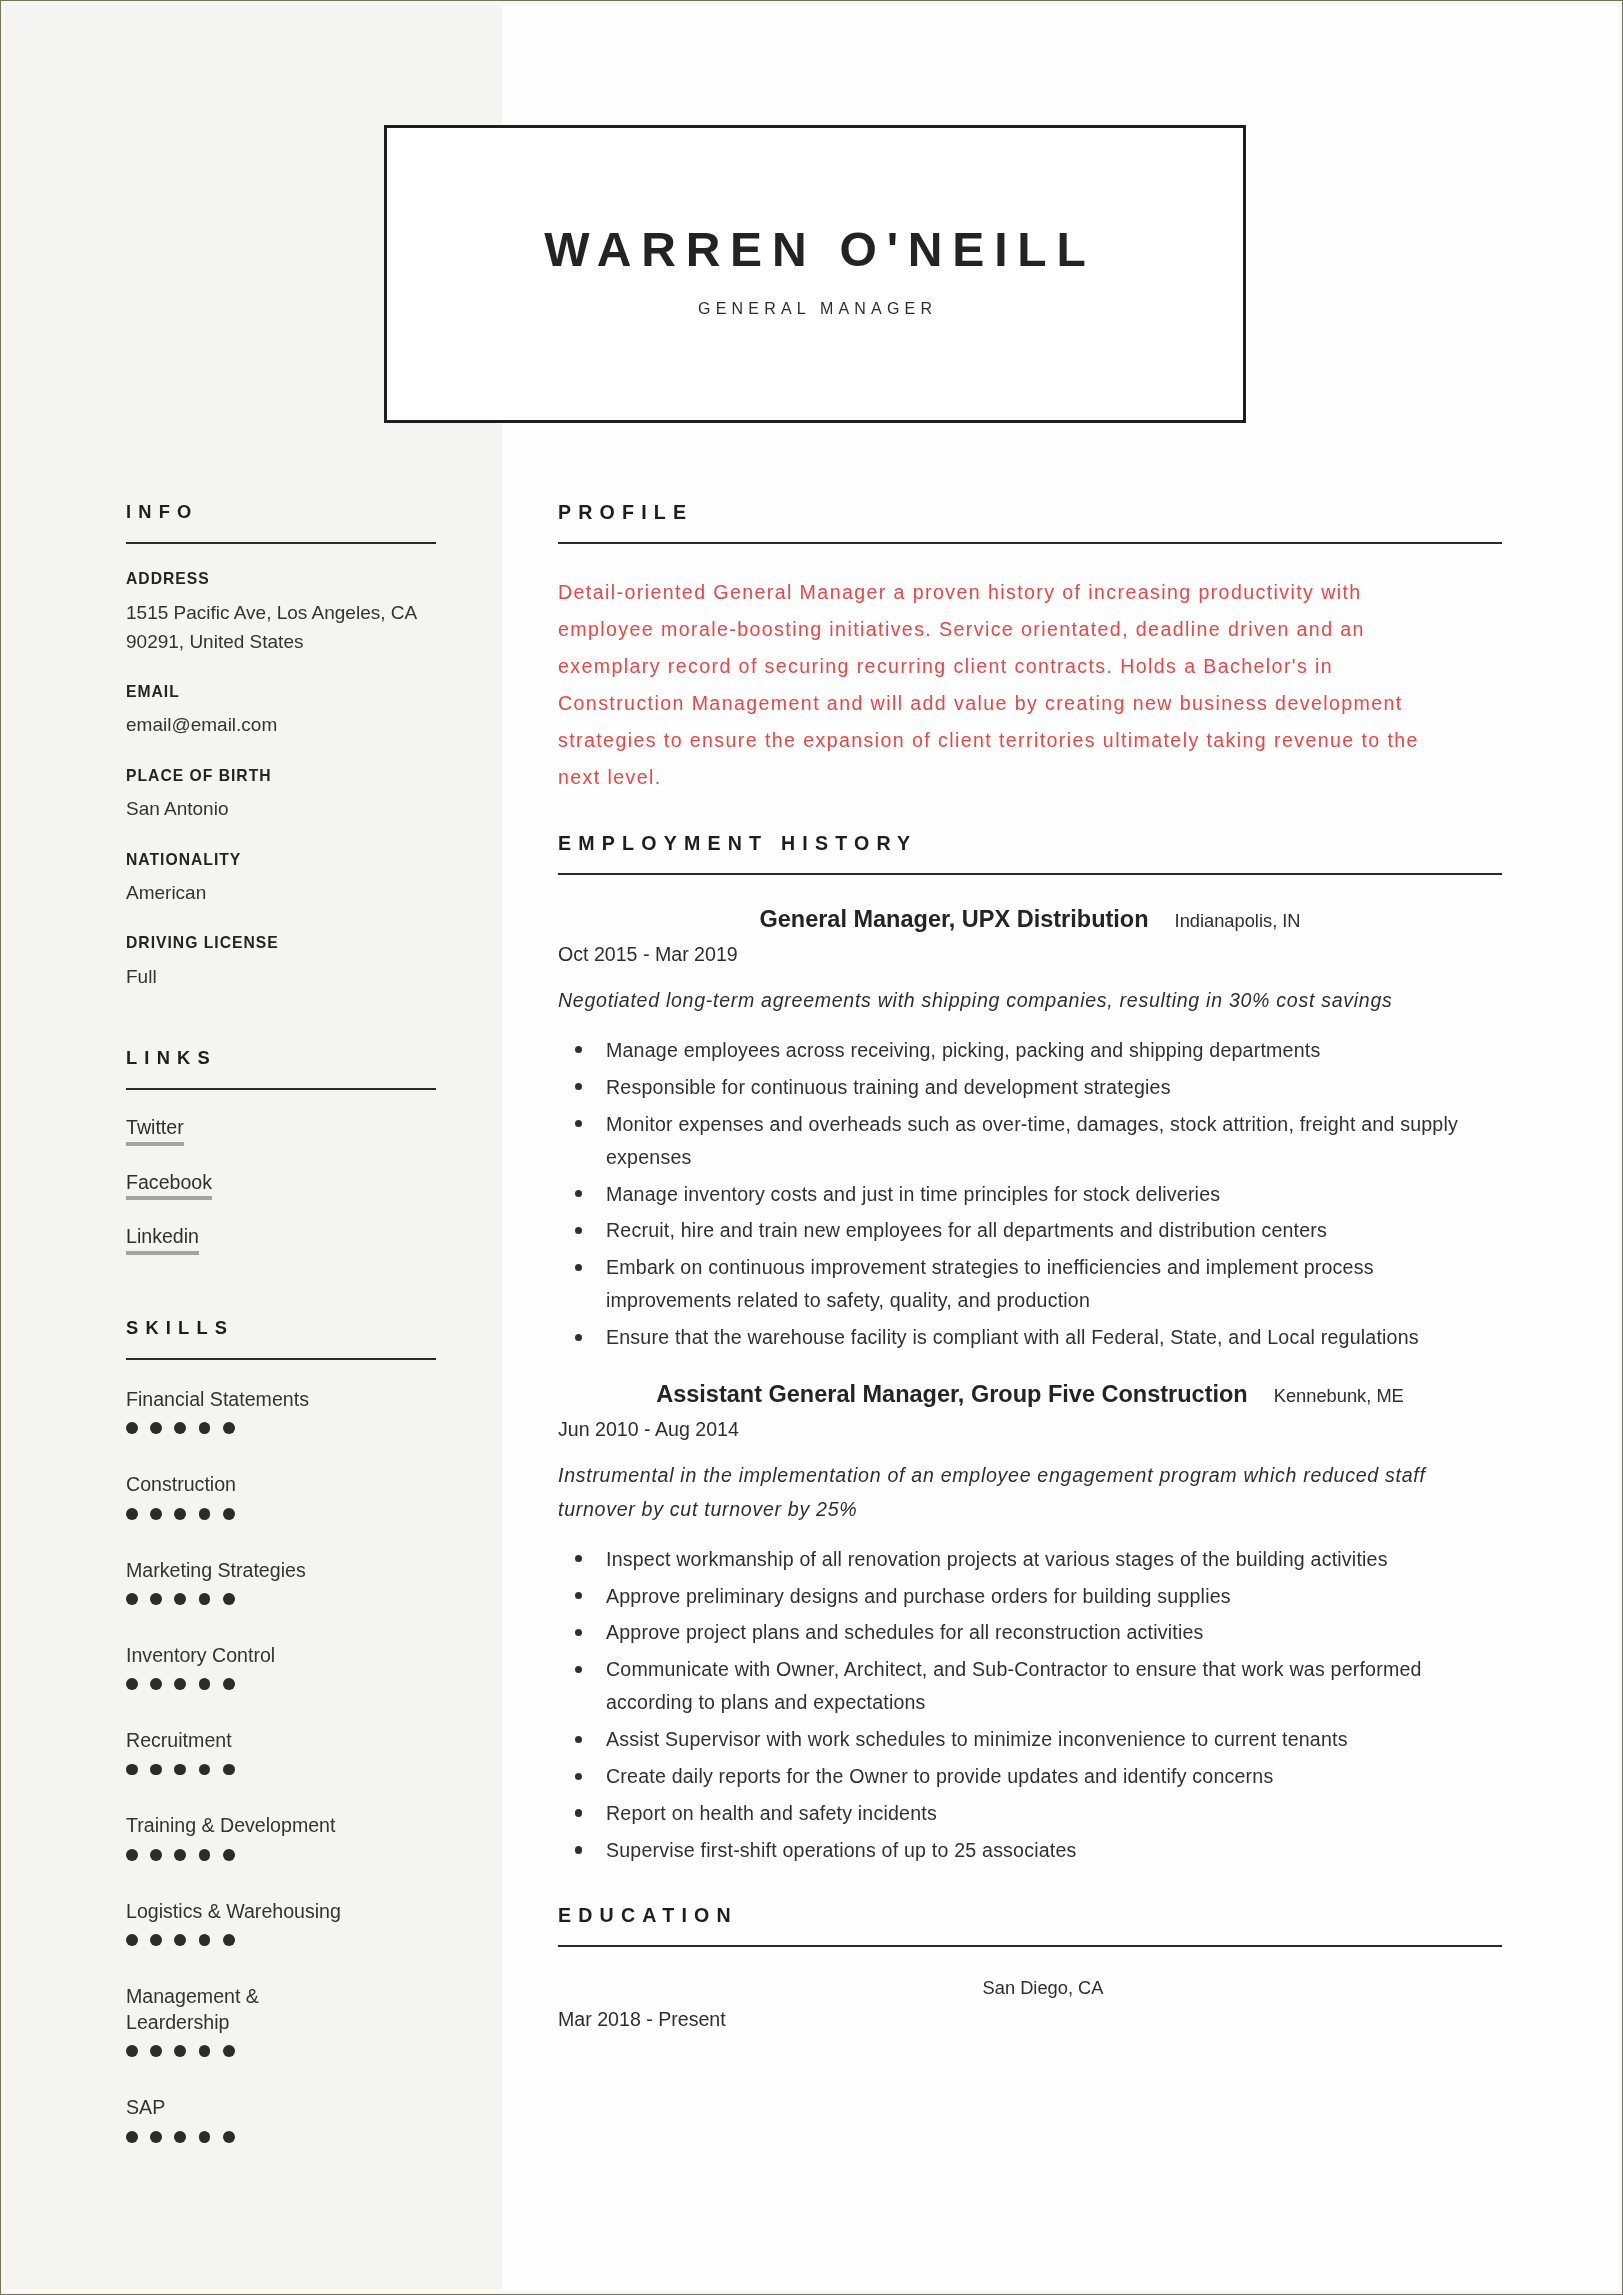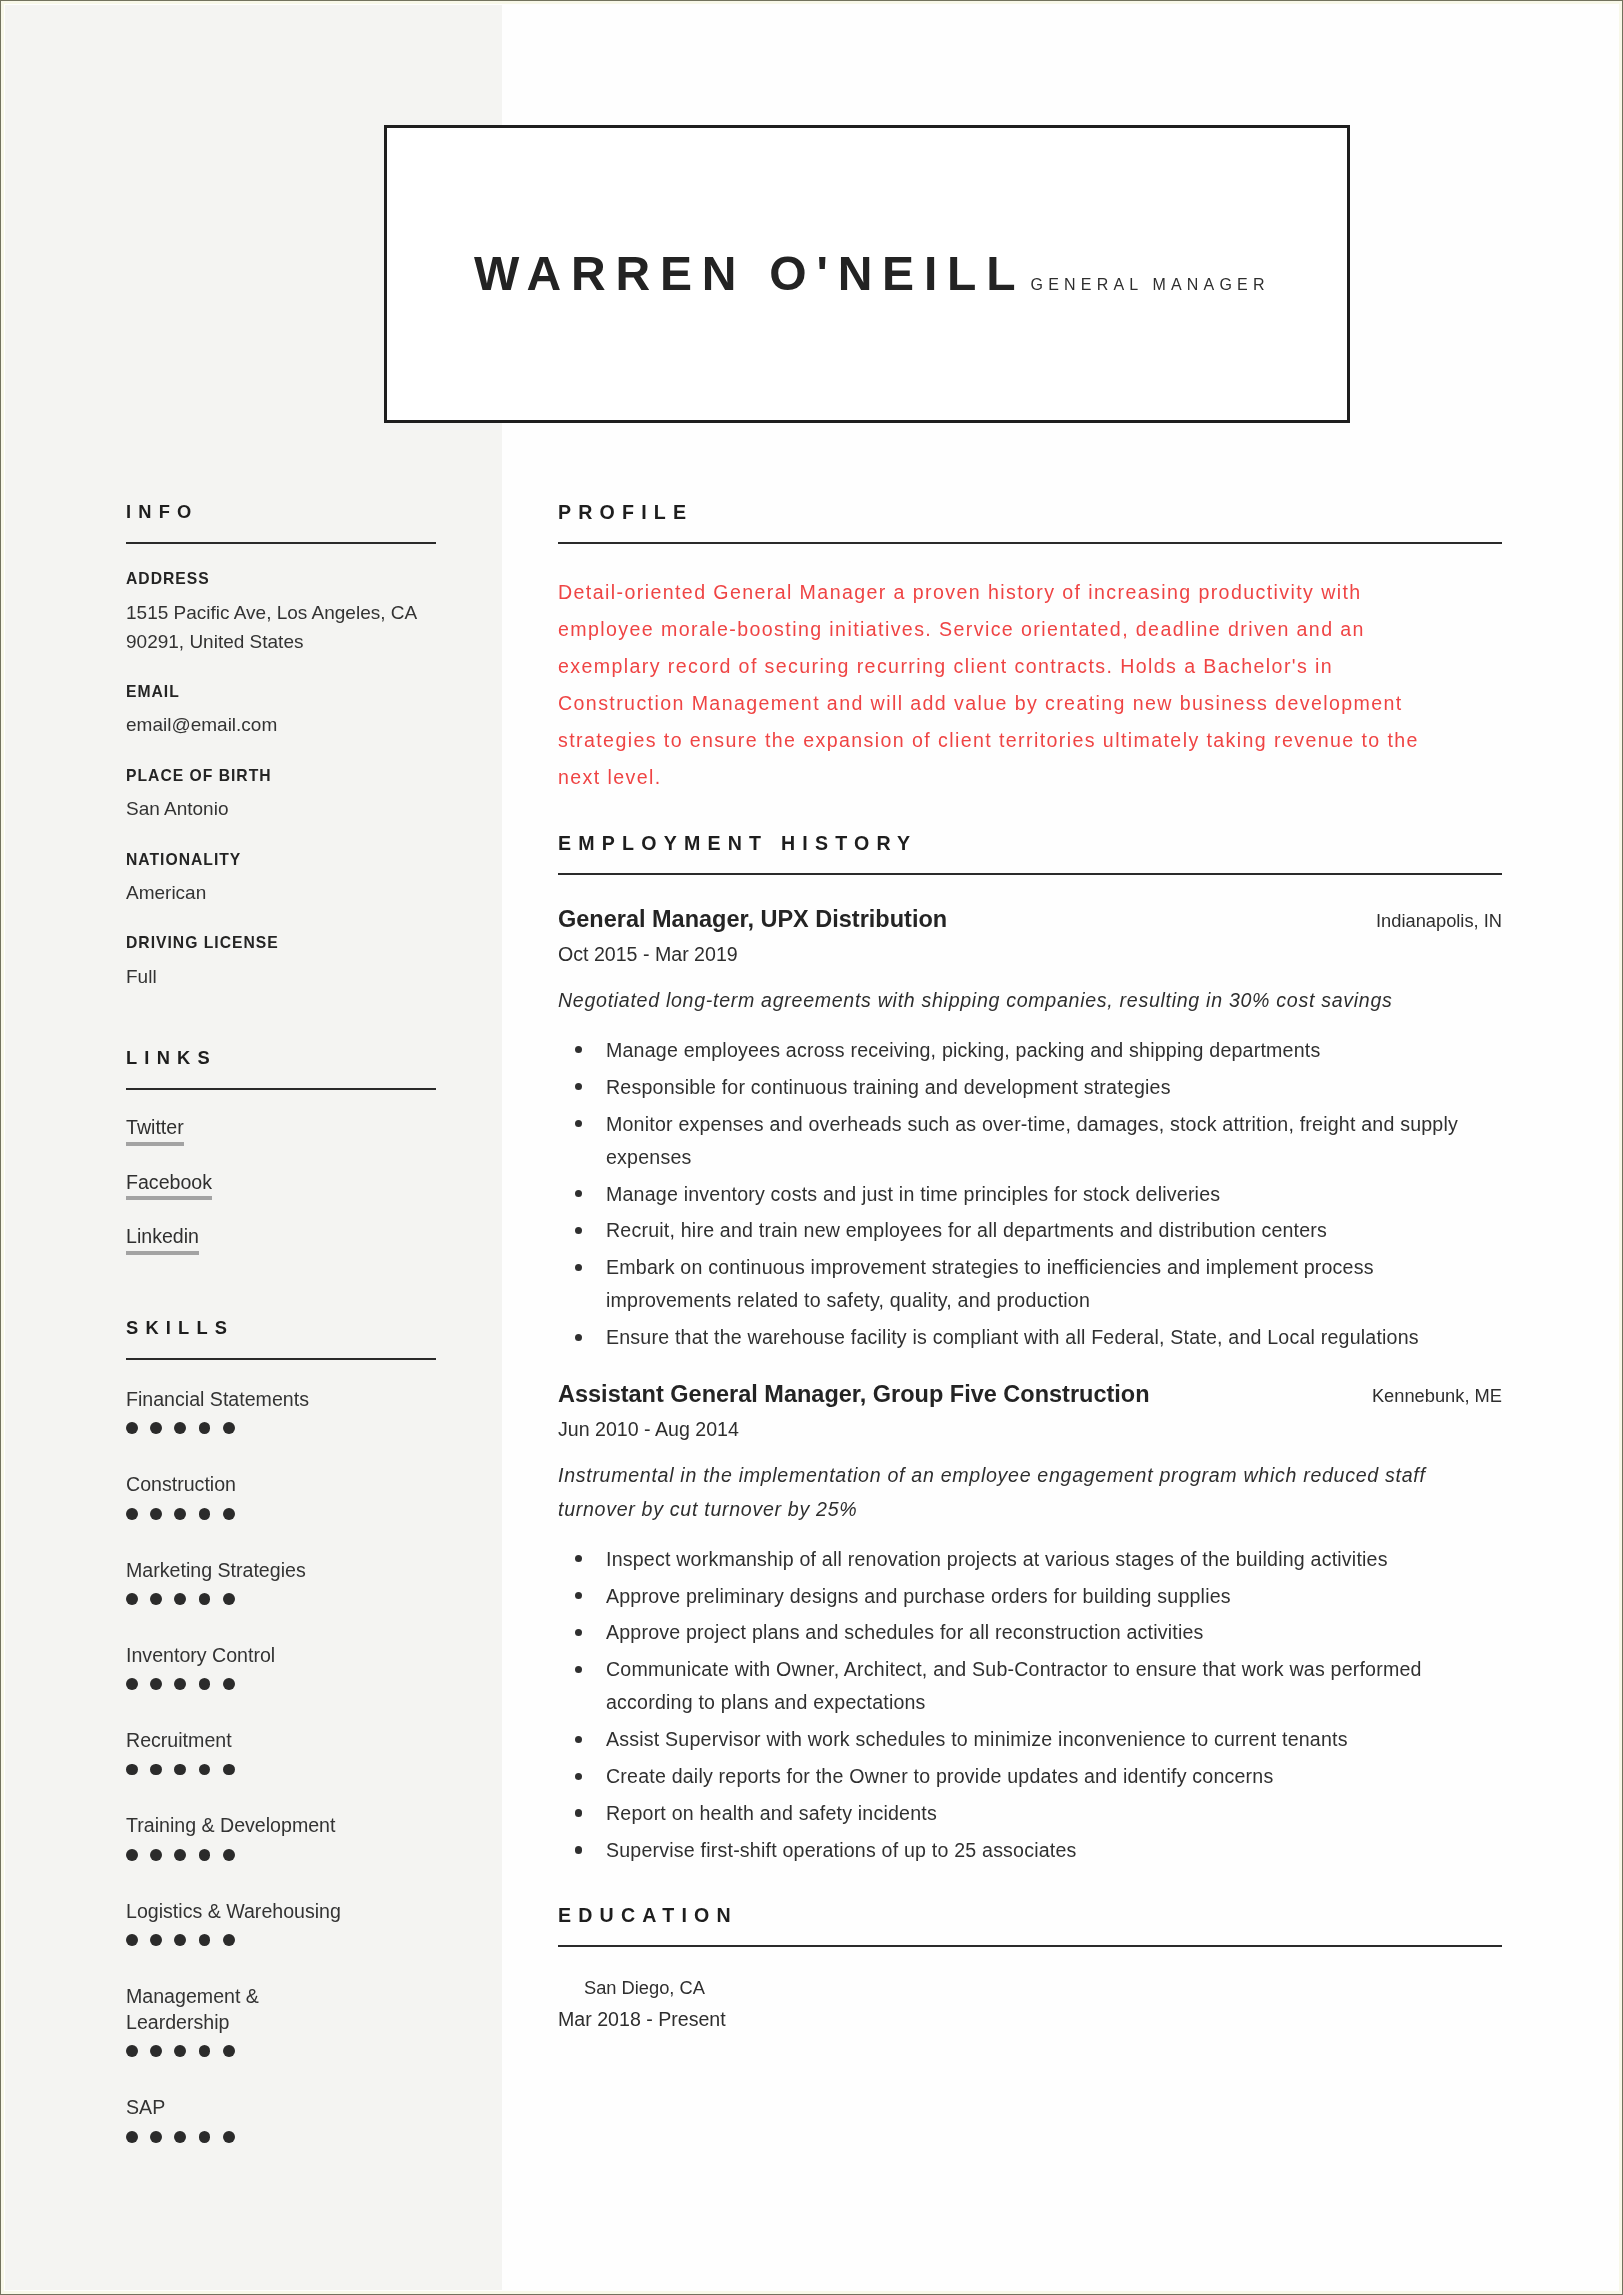--- a/index.html
+++ b/index.html
@@ -14,23 +14,23 @@
     position: absolute; inset: 0; border: 3.9px solid #f8f8e9;
     pointer-events: none; z-index: 3;
   }
   .sidebar {
     position: absolute; left: 3.9px; top: 3.9px; bottom: 3.9px; width: 497px;
     background: #f4f4f2; z-index: 1;
   }
 
   
   .header-box {
-    position: absolute; left: 383px; top: 124px; width: 966px; height: 298px;
+    position: absolute; left: 383px; top: 124px; width: 862px; height: 298px;
     box-sizing: border-box; background: #ffffff; border: 3.3px solid #1e1e1e;
-    display: flex; align-items: center; justify-content: center;
+    display: flex; flex-direction: column; align-items: center; justify-content: center;
     z-index: 4;
   }
   .person-name {
     margin: 0; font-size: 48px; font-weight: 700; letter-spacing: 9.8px;
     color: #232323; line-height: 1; white-space: nowrap; text-indent: 9.8px;
   }
   .person-title {
     margin-top: 22px; font-size: 16px; font-weight: 500; letter-spacing: 5.2px;
     color: #2e2e2e; line-height: 26px; text-indent: 5.2px;
   }
@@ -63,21 +63,21 @@
   .main-heading {
     margin: 0 0 30px; font-size: 19.6px; font-weight: 700; letter-spacing: 7.2px;
     color: #1e1e1e; line-height: 1; padding-bottom: 19.6px; border-bottom: 2px solid #2a2a2a;
   }
   .profile-text {
     margin: 0; font-size: 19.6px; letter-spacing: 1.4px;
     line-height: 37px; color: #ef4444; padding-right: 39px;
   }
   .employment-section { margin-top: 38px; }
   .job2 { margin-top: 26px; }
-  .job-head { display: flex; justify-content: space-between; align-items: baseline; }
+  .job-head { display: flex; justify-content: center; align-items: baseline; }
   .job-title { margin: 0; font-size: 23.5px; font-weight: 700; color: #242424; line-height: 29px; }
   .job-location { font-size: 18.3px; color: #2e2e2e; white-space: nowrap; margin-left: 26px; }
   .job-dates { margin-top: 7.8px; font-size: 19.6px; color: #2e2e2e; line-height: 25px; }
   .job-summary {
     margin: 15.7px 0 0; font-style: italic; font-size: 19.6px; letter-spacing: 0.7px;
     line-height: 34px; color: #2e2e2e; padding-right: 72px;
   }
   .bullets { list-style: none; margin: 17px 0 0; padding: 0; }
   .bullets li {
     position: relative; padding-left: 48px; font-size: 19.6px; letter-spacing: 0.2px;

